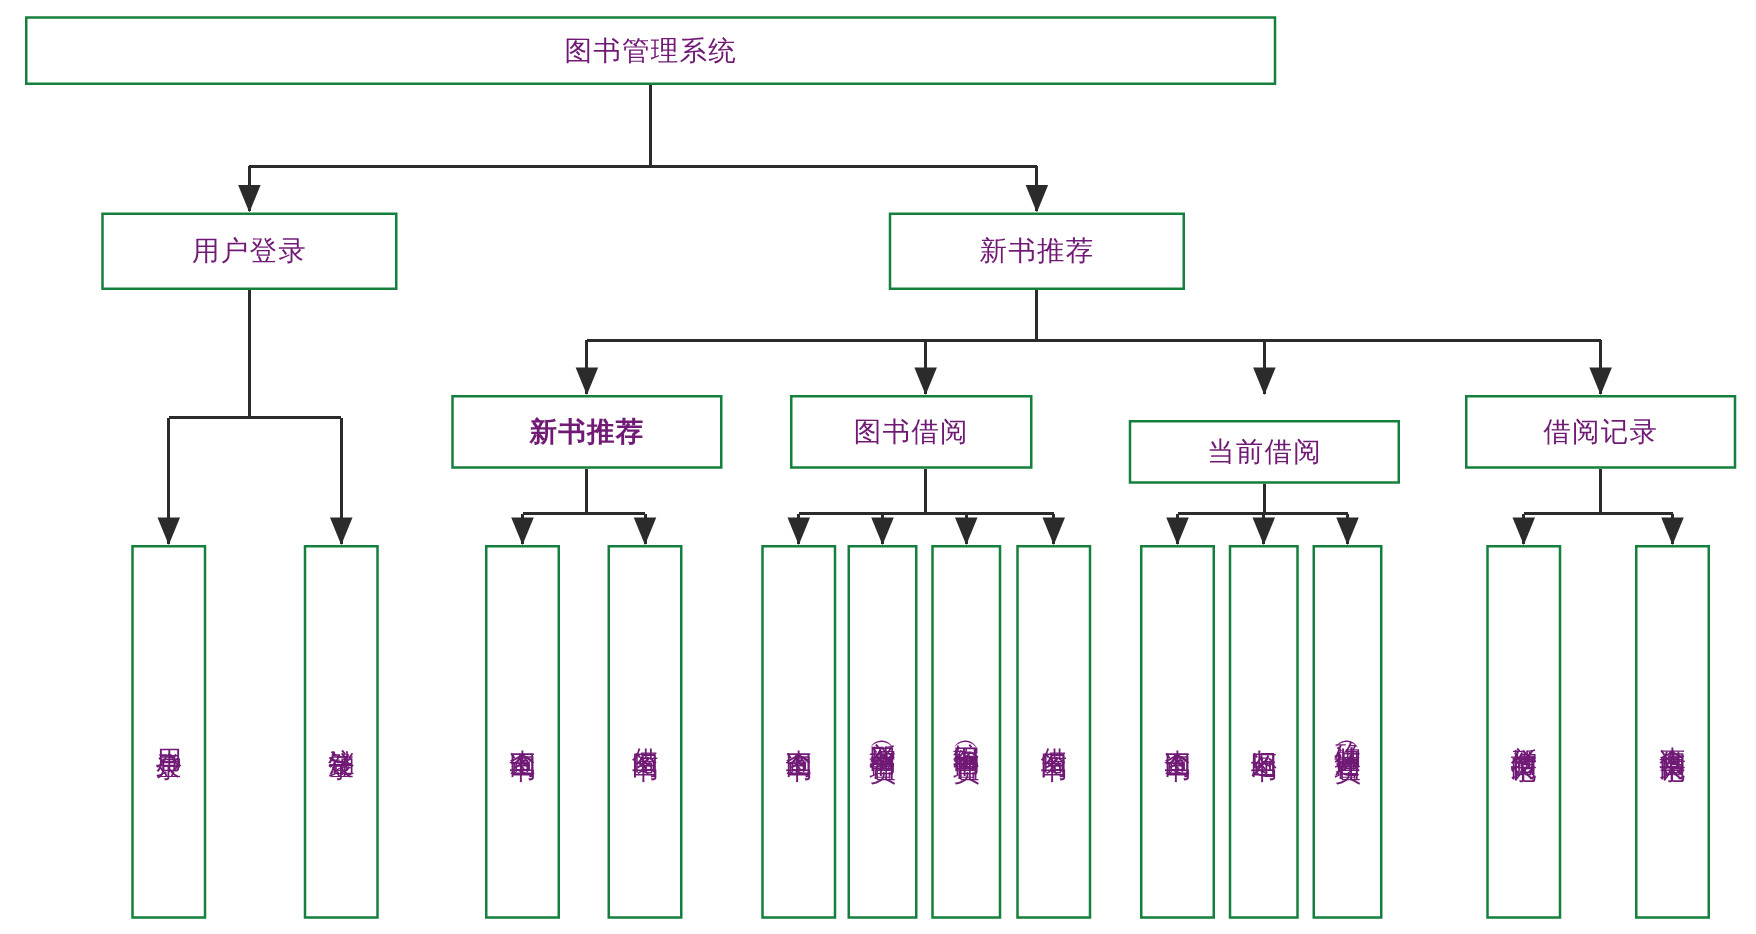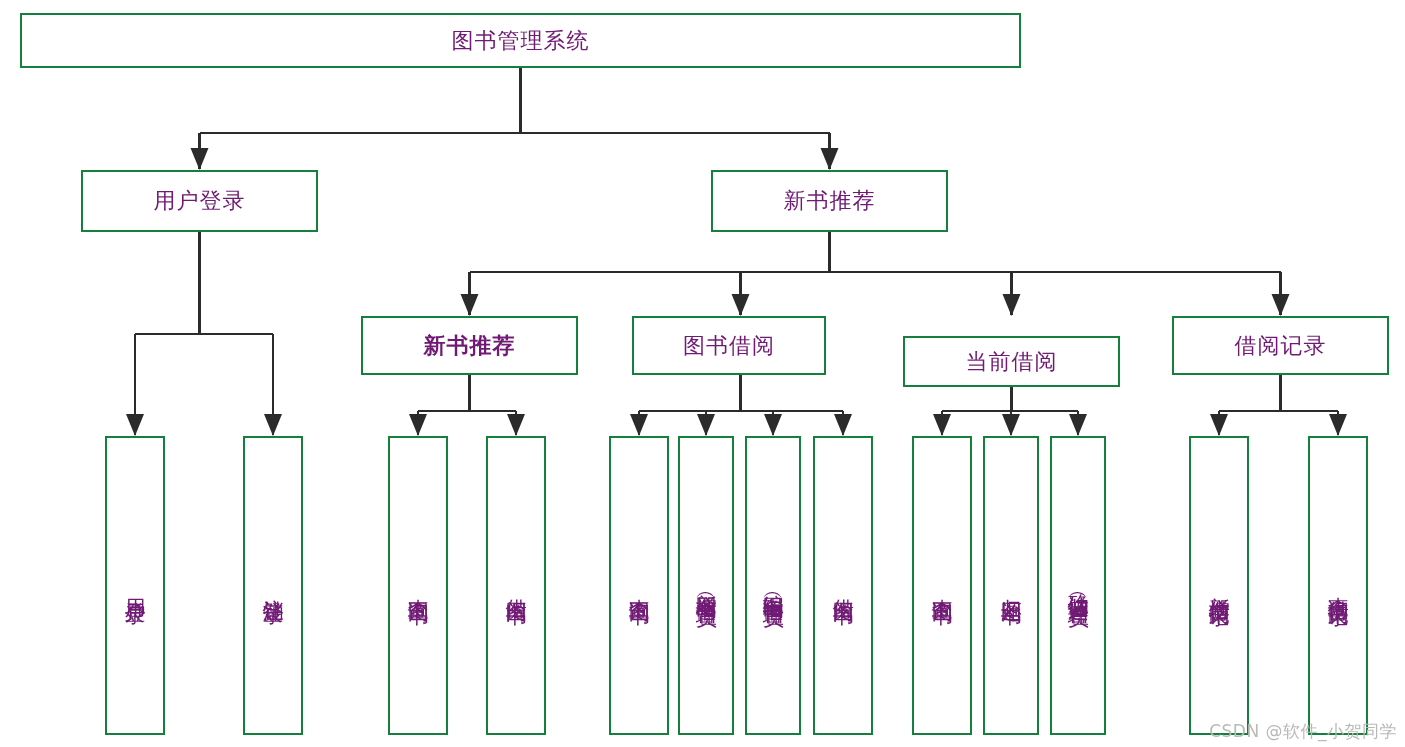--- a/index.html
+++ b/index.html
@@ -196,14 +196,13 @@
         <span class="label">确认归还（管理员）</span>
       </div>
       <div class="node vert" style="left: 1189px; top: 436px; width: 60px; height: 299px;">
         <span class="label">新增借阅记录</span>
       </div>
       <div class="node vert" style="left: 1308px; top: 436px; width: 60px; height: 299px;">
         <span class="label">查询借阅记录</span>
       </div>
     </div>
 
-  <div id="watermark">CSDN @软件_小贺同学</div>
 </div>
 
 </body></html>

